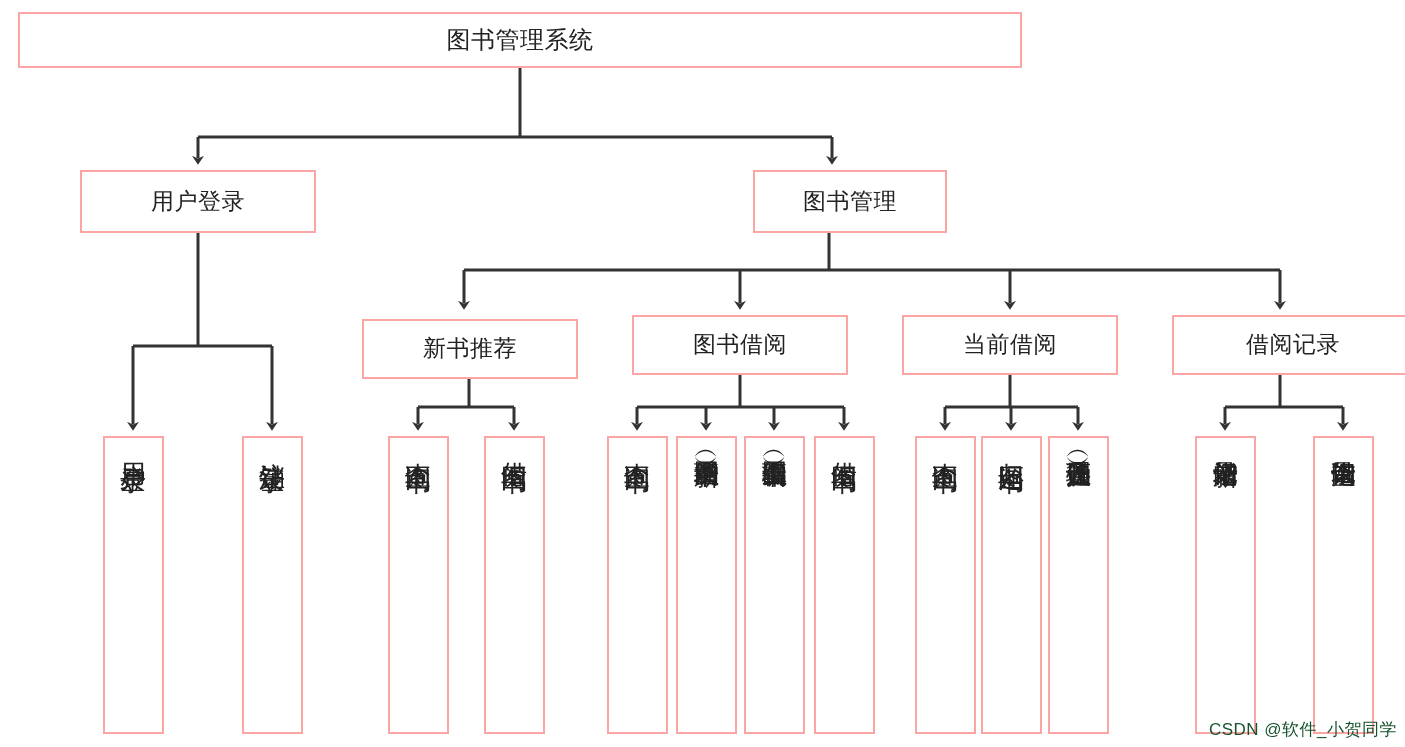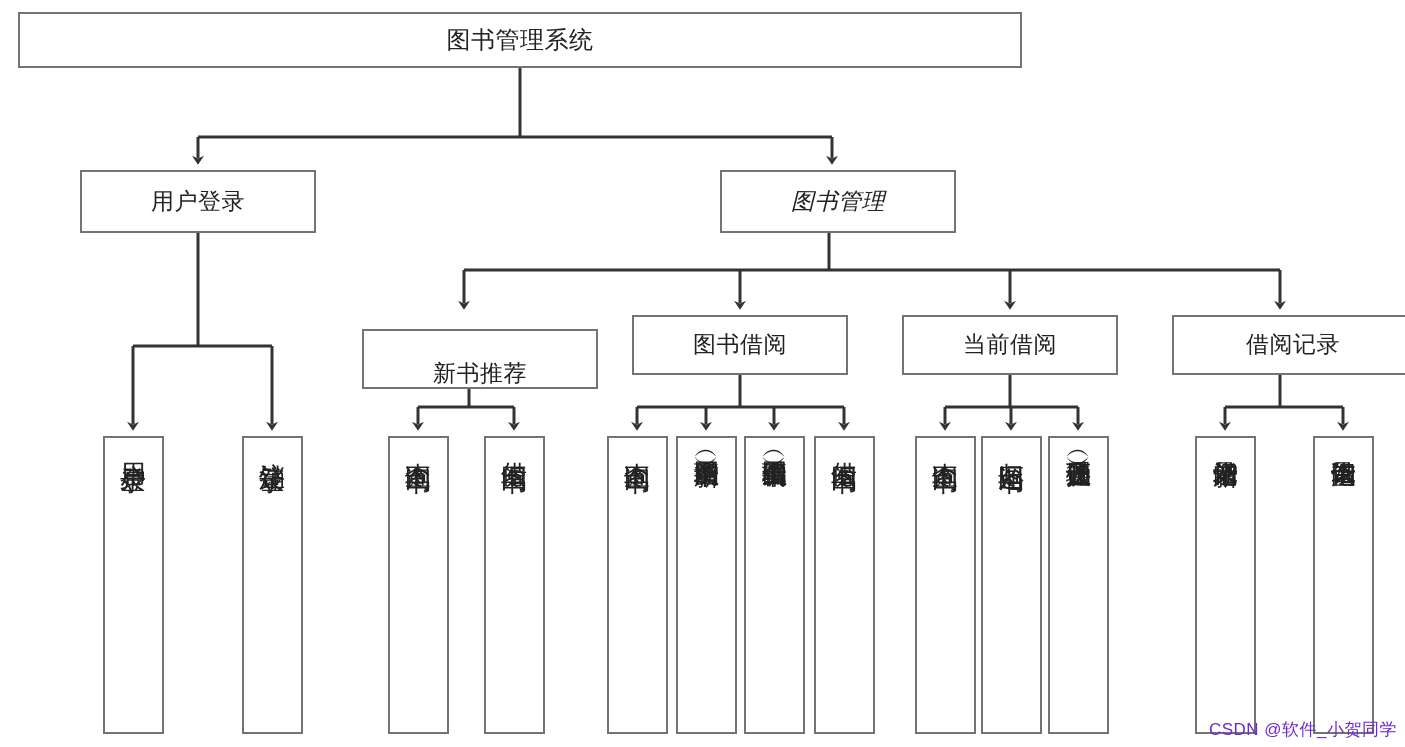--- a/index.html
+++ b/index.html
@@ -21,21 +21,21 @@
     position: absolute;
     left: 0;
     top: 0;
     width: 1405px;
     height: 747px;
     pointer-events: none;
   }
   .node {
     position: absolute;
     box-sizing: border-box;
-    border: 2px solid #737373;
+    border: 2px solid #fca5a5;
     background: #ffffff;
     display: flex;
     align-items: center;
     justify-content: center;
     overflow: hidden;
   }
   .node .lbl {
     color: #222222;
     line-height: 1.18;
     white-space: pre;
@@ -61,21 +61,21 @@
     letter-spacing: 0px;
   }
   .node.root .lbl {
     font-size: 24px;
   }
   #watermark {
     position: absolute;
     right: 8px;
     bottom: 6px;
     font-size: 17px;
-    color: #6d28d9;
+    color: #14532d;
     letter-spacing: 0.5px;
     white-space: nowrap;
   }
 </style>
 </head>
 <body>
 
 <div id="canvas">
 
   <svg id="wires" viewBox="0 0 1405 747">
@@ -128,25 +128,25 @@
     </g>
   </svg>
 
   <div class="node horiz root" style="left:18px; top:12px; width:1004px; height:56px;">
     <span class="lbl">图书管理系统</span>
   </div>
 
   <div class="node horiz" style="left:80px; top:170px; width:236px; height:63px;">
     <span class="lbl">用户登录</span>
   </div>
-  <div class="node horiz" style="left:720px; top:170px; width:236px; height:63px;font-style:italic;">
+  <div class="node horiz" style="left:753px; top:170px; width:194px; height:63px;">
     <span class="lbl">图书管理</span>
   </div>
 
-  <div class="node horiz" style="left:362px; top:329px; width:236px; height:60px;align-items:flex-end;">
+  <div class="node horiz" style="left:362px; top:319px; width:216px; height:60px;">
     <span class="lbl">新书推荐</span>
   </div>
   <div class="node horiz" style="left:902px; top:315px; width:216px; height:60px;">
     <span class="lbl">当前借阅</span>
   </div>
   <div class="node horiz" style="left:632px; top:315px; width:216px; height:60px;">
     <span class="lbl">图书借阅</span>
   </div>
   <div class="node horiz" style="left:1172px; top:315px; width:242px; height:60px;">
     <span class="lbl">借阅记录</span>

